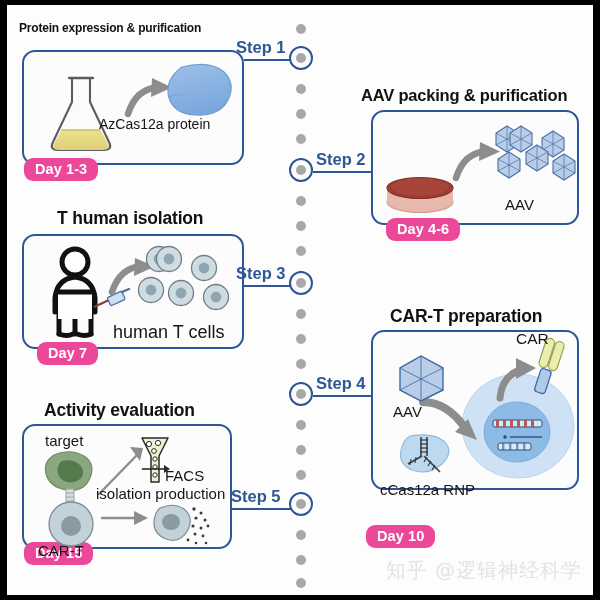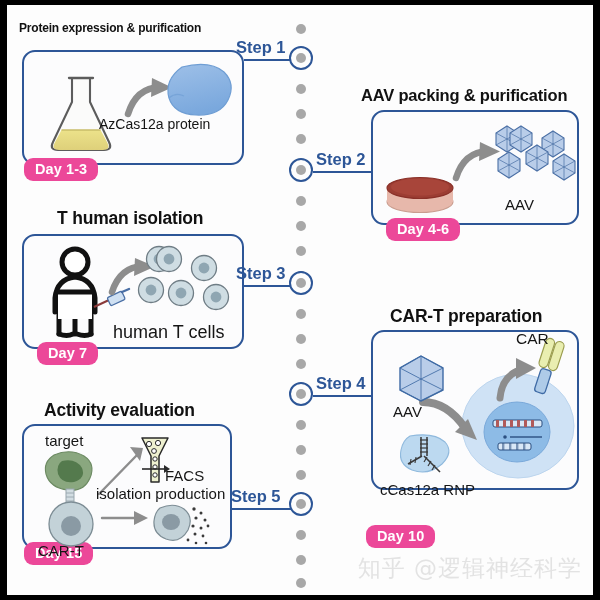--- a/index.html
+++ b/index.html
@@ -42,21 +42,21 @@
          white-space:nowrap;letter-spacing:0.1px;}
   .step-label{position:absolute;color:#2d5697;font-weight:bold;font-size:16.5px;
          white-space:nowrap;}
 
   .lbl{position:absolute;color:#151515;white-space:nowrap;}
 
   svg{display:block;overflow:visible;}
   .ill{position:absolute;}
 
   
-  #wm{position:absolute;right:18px;bottom:16px;color:#e3e3e3;font-size:23px;
+  #wm{position:absolute;right:18px;bottom:16px;color:#e3e3e3;font-size:20px;
       letter-spacing:1px;white-space:nowrap;font-family:"DejaVu Sans",sans-serif;}
 </style>
 </head>
 <body>
 
 <div id="canvas">
 
   <div id="timeline">
     <div class="tl-dot" style="top:2px"></div>
     <div class="tl-node" style="top:24px"></div>

